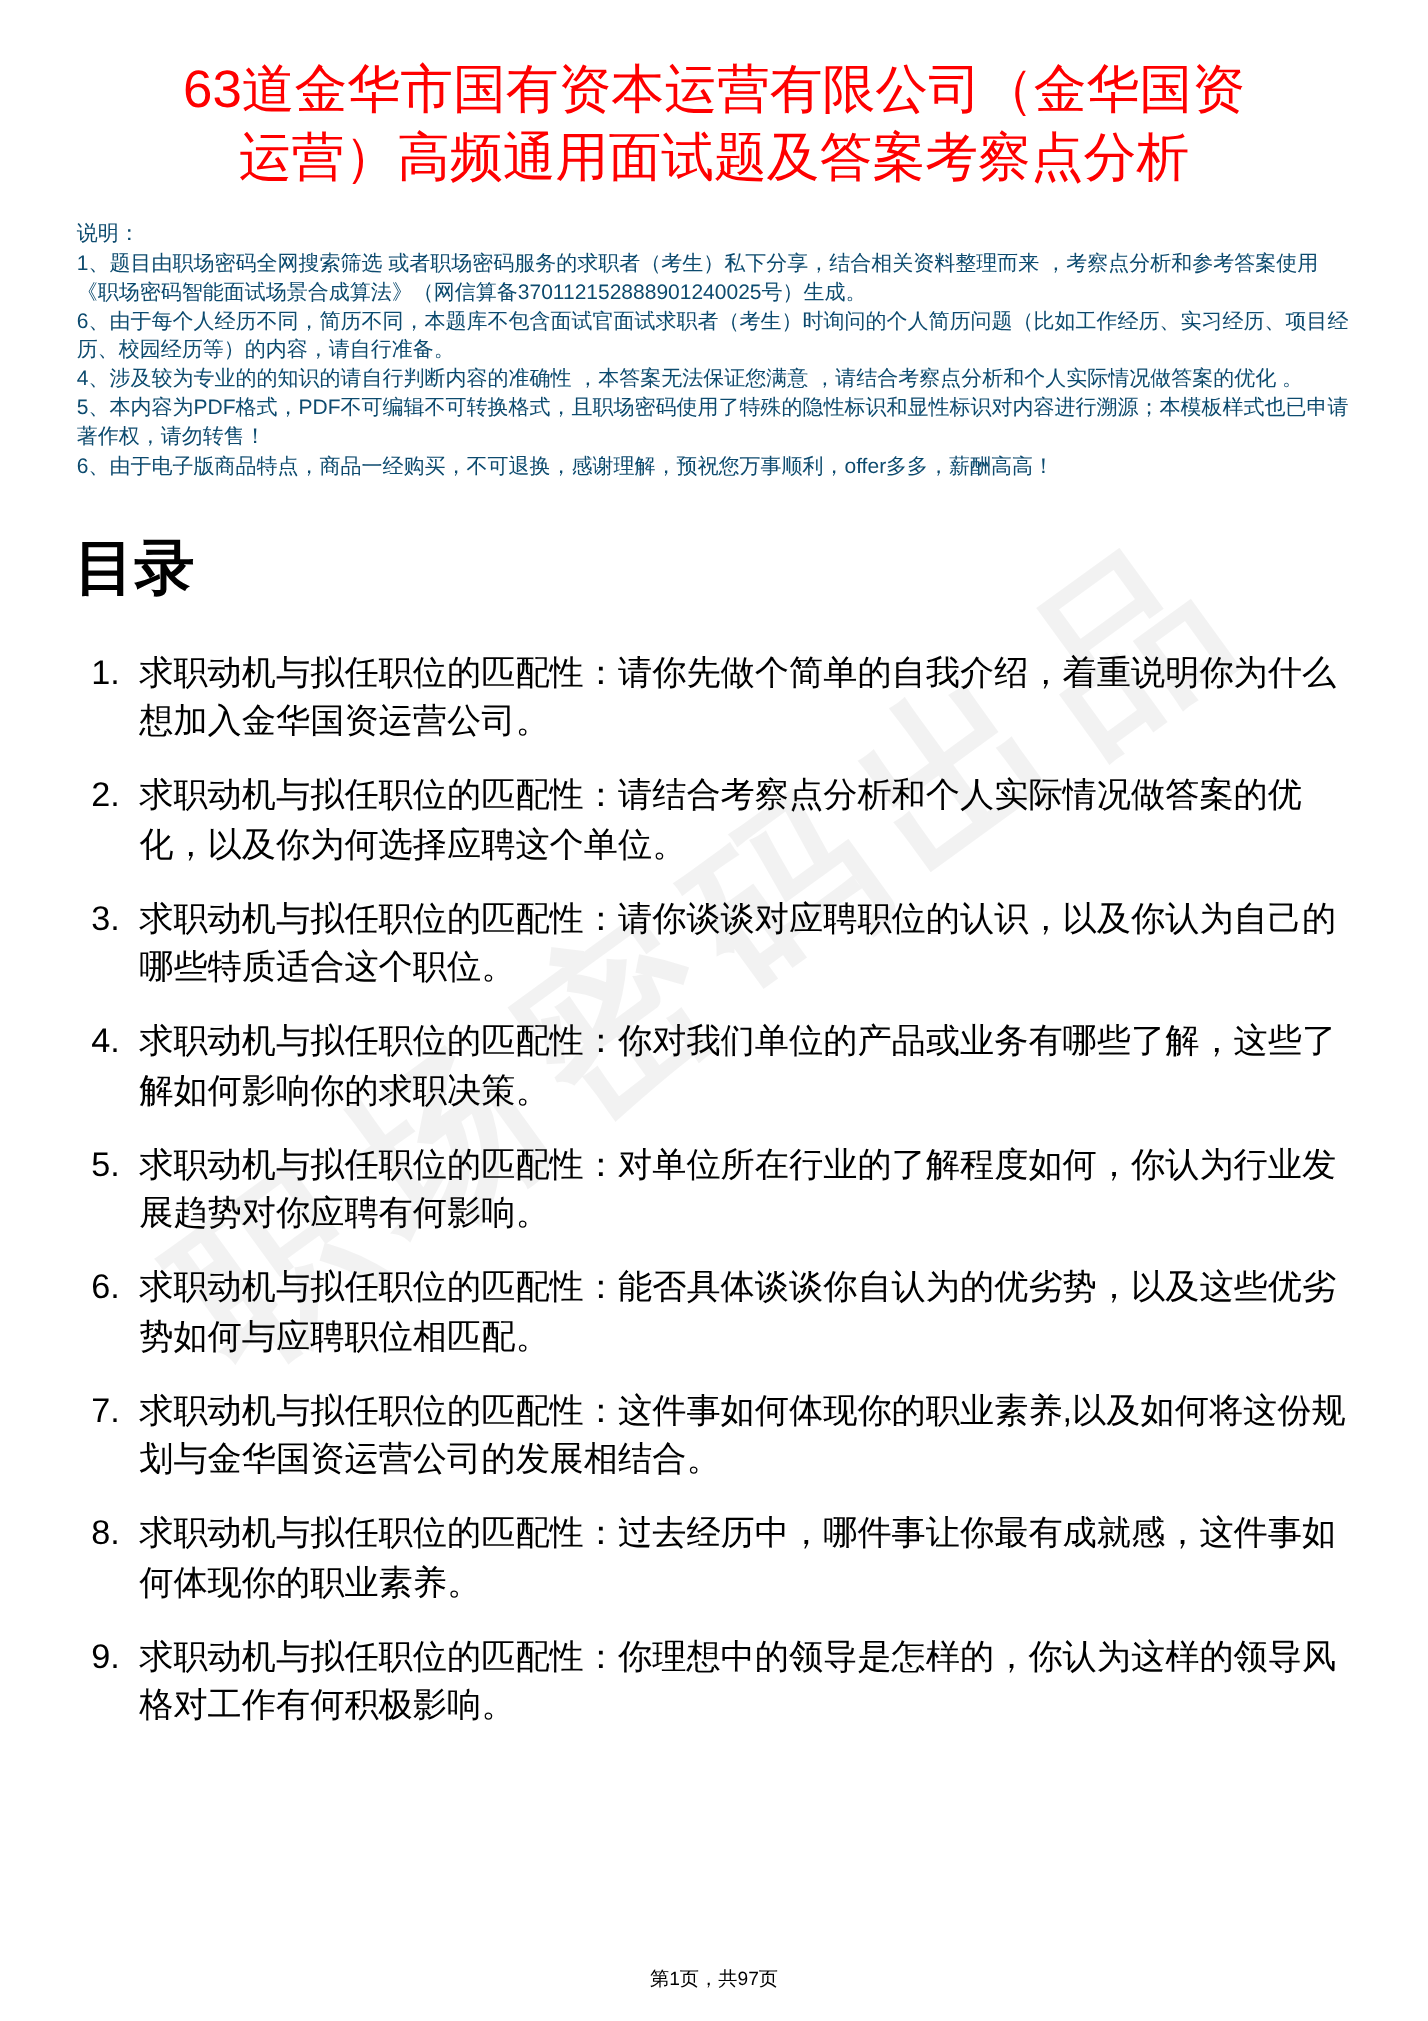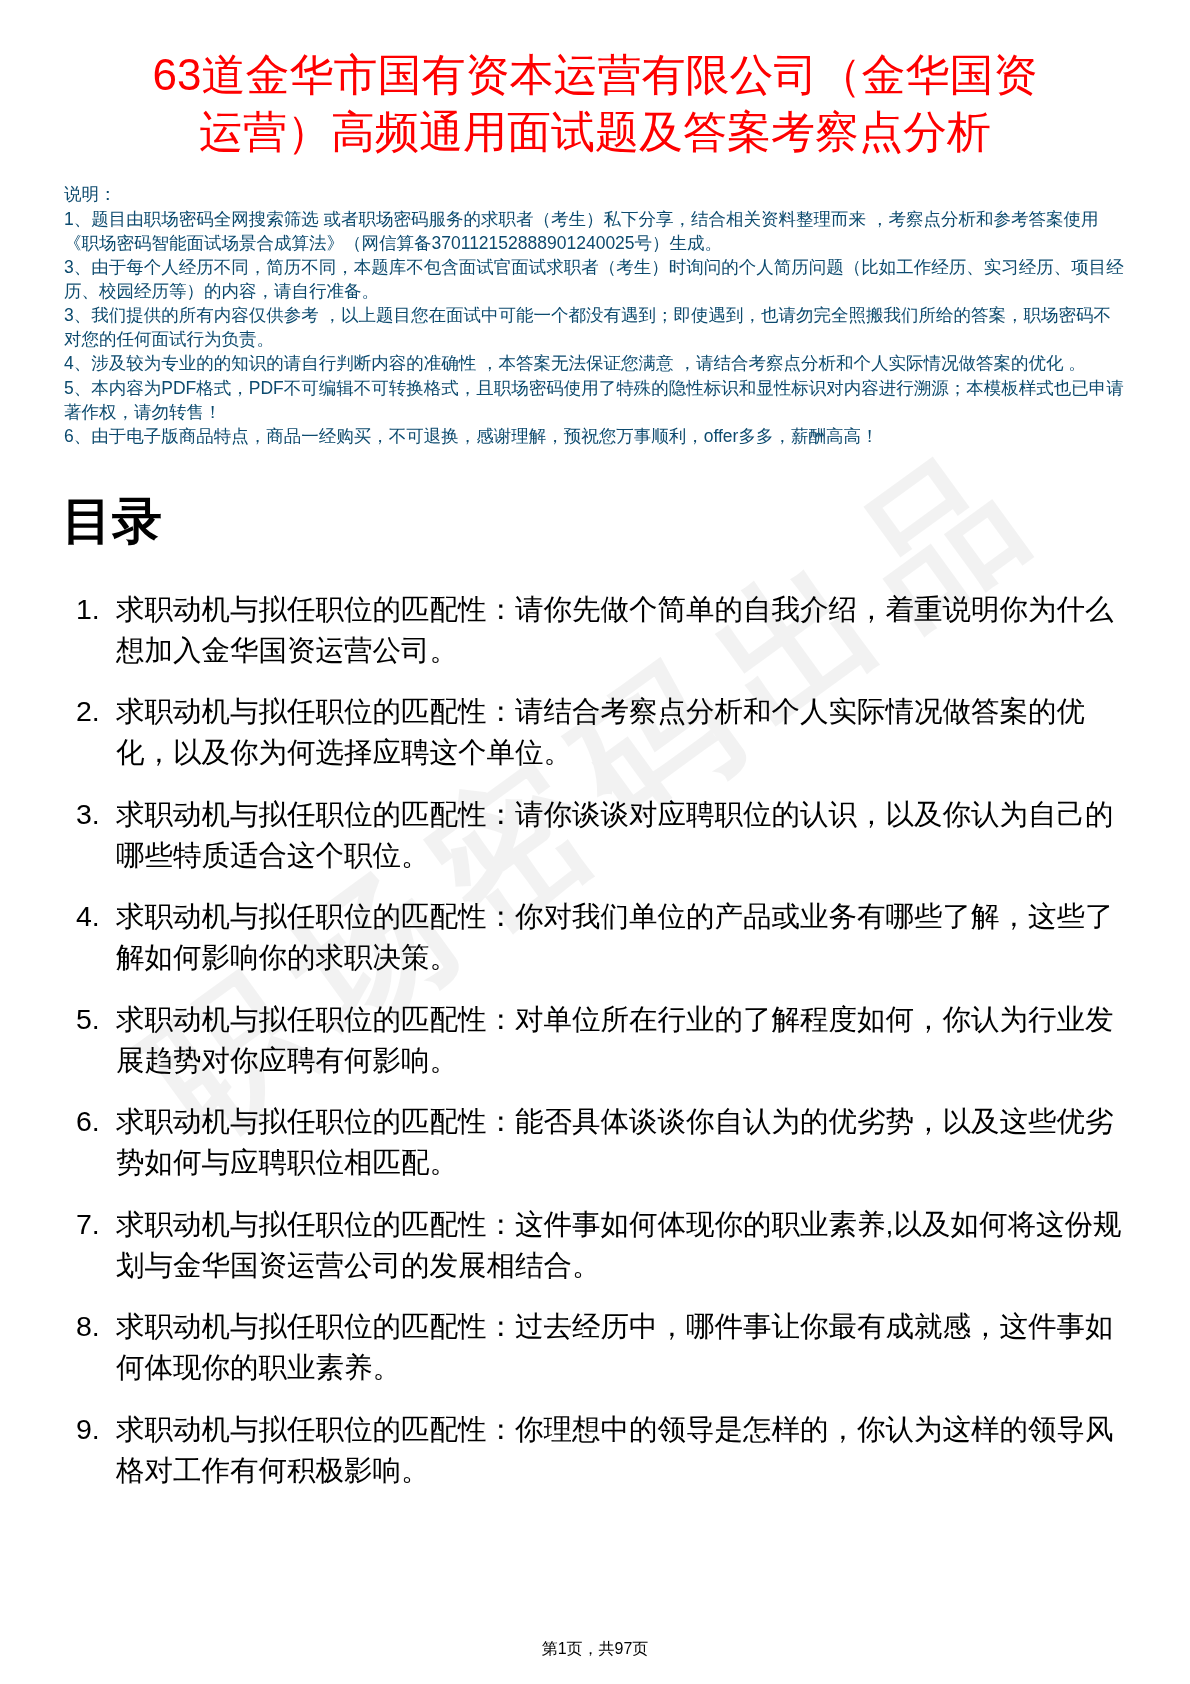--- a/index.html
+++ b/index.html
@@ -81,22 +81,21 @@
   <div class="content">
 
     <h1 class="title">
       <div>63道金华市国有资本运营有限公司（金华国资</div>
       <div>运营）高频通用面试题及答案考察点分析</div>
     </h1>
 
     <div class="notes">
       <p>说明：</p>
       <p>1、题目由职场密码全网搜索筛选 或者职场密码服务的求职者（考生）私下分享，结合相关资料整理而来 ，考察点分析和参考答案使用《职场密码智能面试场景合成算法》（网信算备370112152888901240025号）生成。</p>
-      <p>3、由于每个人经历不同，简历不同，本题库不包含面试官面试求职者（考生）时询问的个人简历问题（比如工作经历、实习经历、项目经历、校园经历等）的内容，请自行准备。</p>
-      <p>3、我们提供的所有内容仅供参考 ，以上题目您在面试中可能一个都没有遇到；即使遇到，也请勿完全照搬我们所给的答案，职场密码不对您的任何面试行为负责。</p>
+      <p>6、由于每个人经历不同，简历不同，本题库不包含面试官面试求职者（考生）时询问的个人简历问题（比如工作经历、实习经历、项目经历、校园经历等）的内容，请自行准备。</p>
       <p>4、涉及较为专业的的知识的请自行判断内容的准确性 ，本答案无法保证您满意 ，请结合考察点分析和个人实际情况做答案的优化 。</p>
       <p>5、本内容为PDF格式，PDF不可编辑不可转换格式，且职场密码使用了特殊的隐性标识和显性标识对内容进行溯源；本模板样式也已申请著作权，请勿转售！</p>
       <p>6、由于电子版商品特点，商品一经购买，不可退换，感谢理解，预祝您万事顺利，offer多多，薪酬高高！</p>
     </div>
 
     <h2 class="toc-heading">目录</h2>
 
     <div class="toc-list">
 
       <div class="toc-item">

